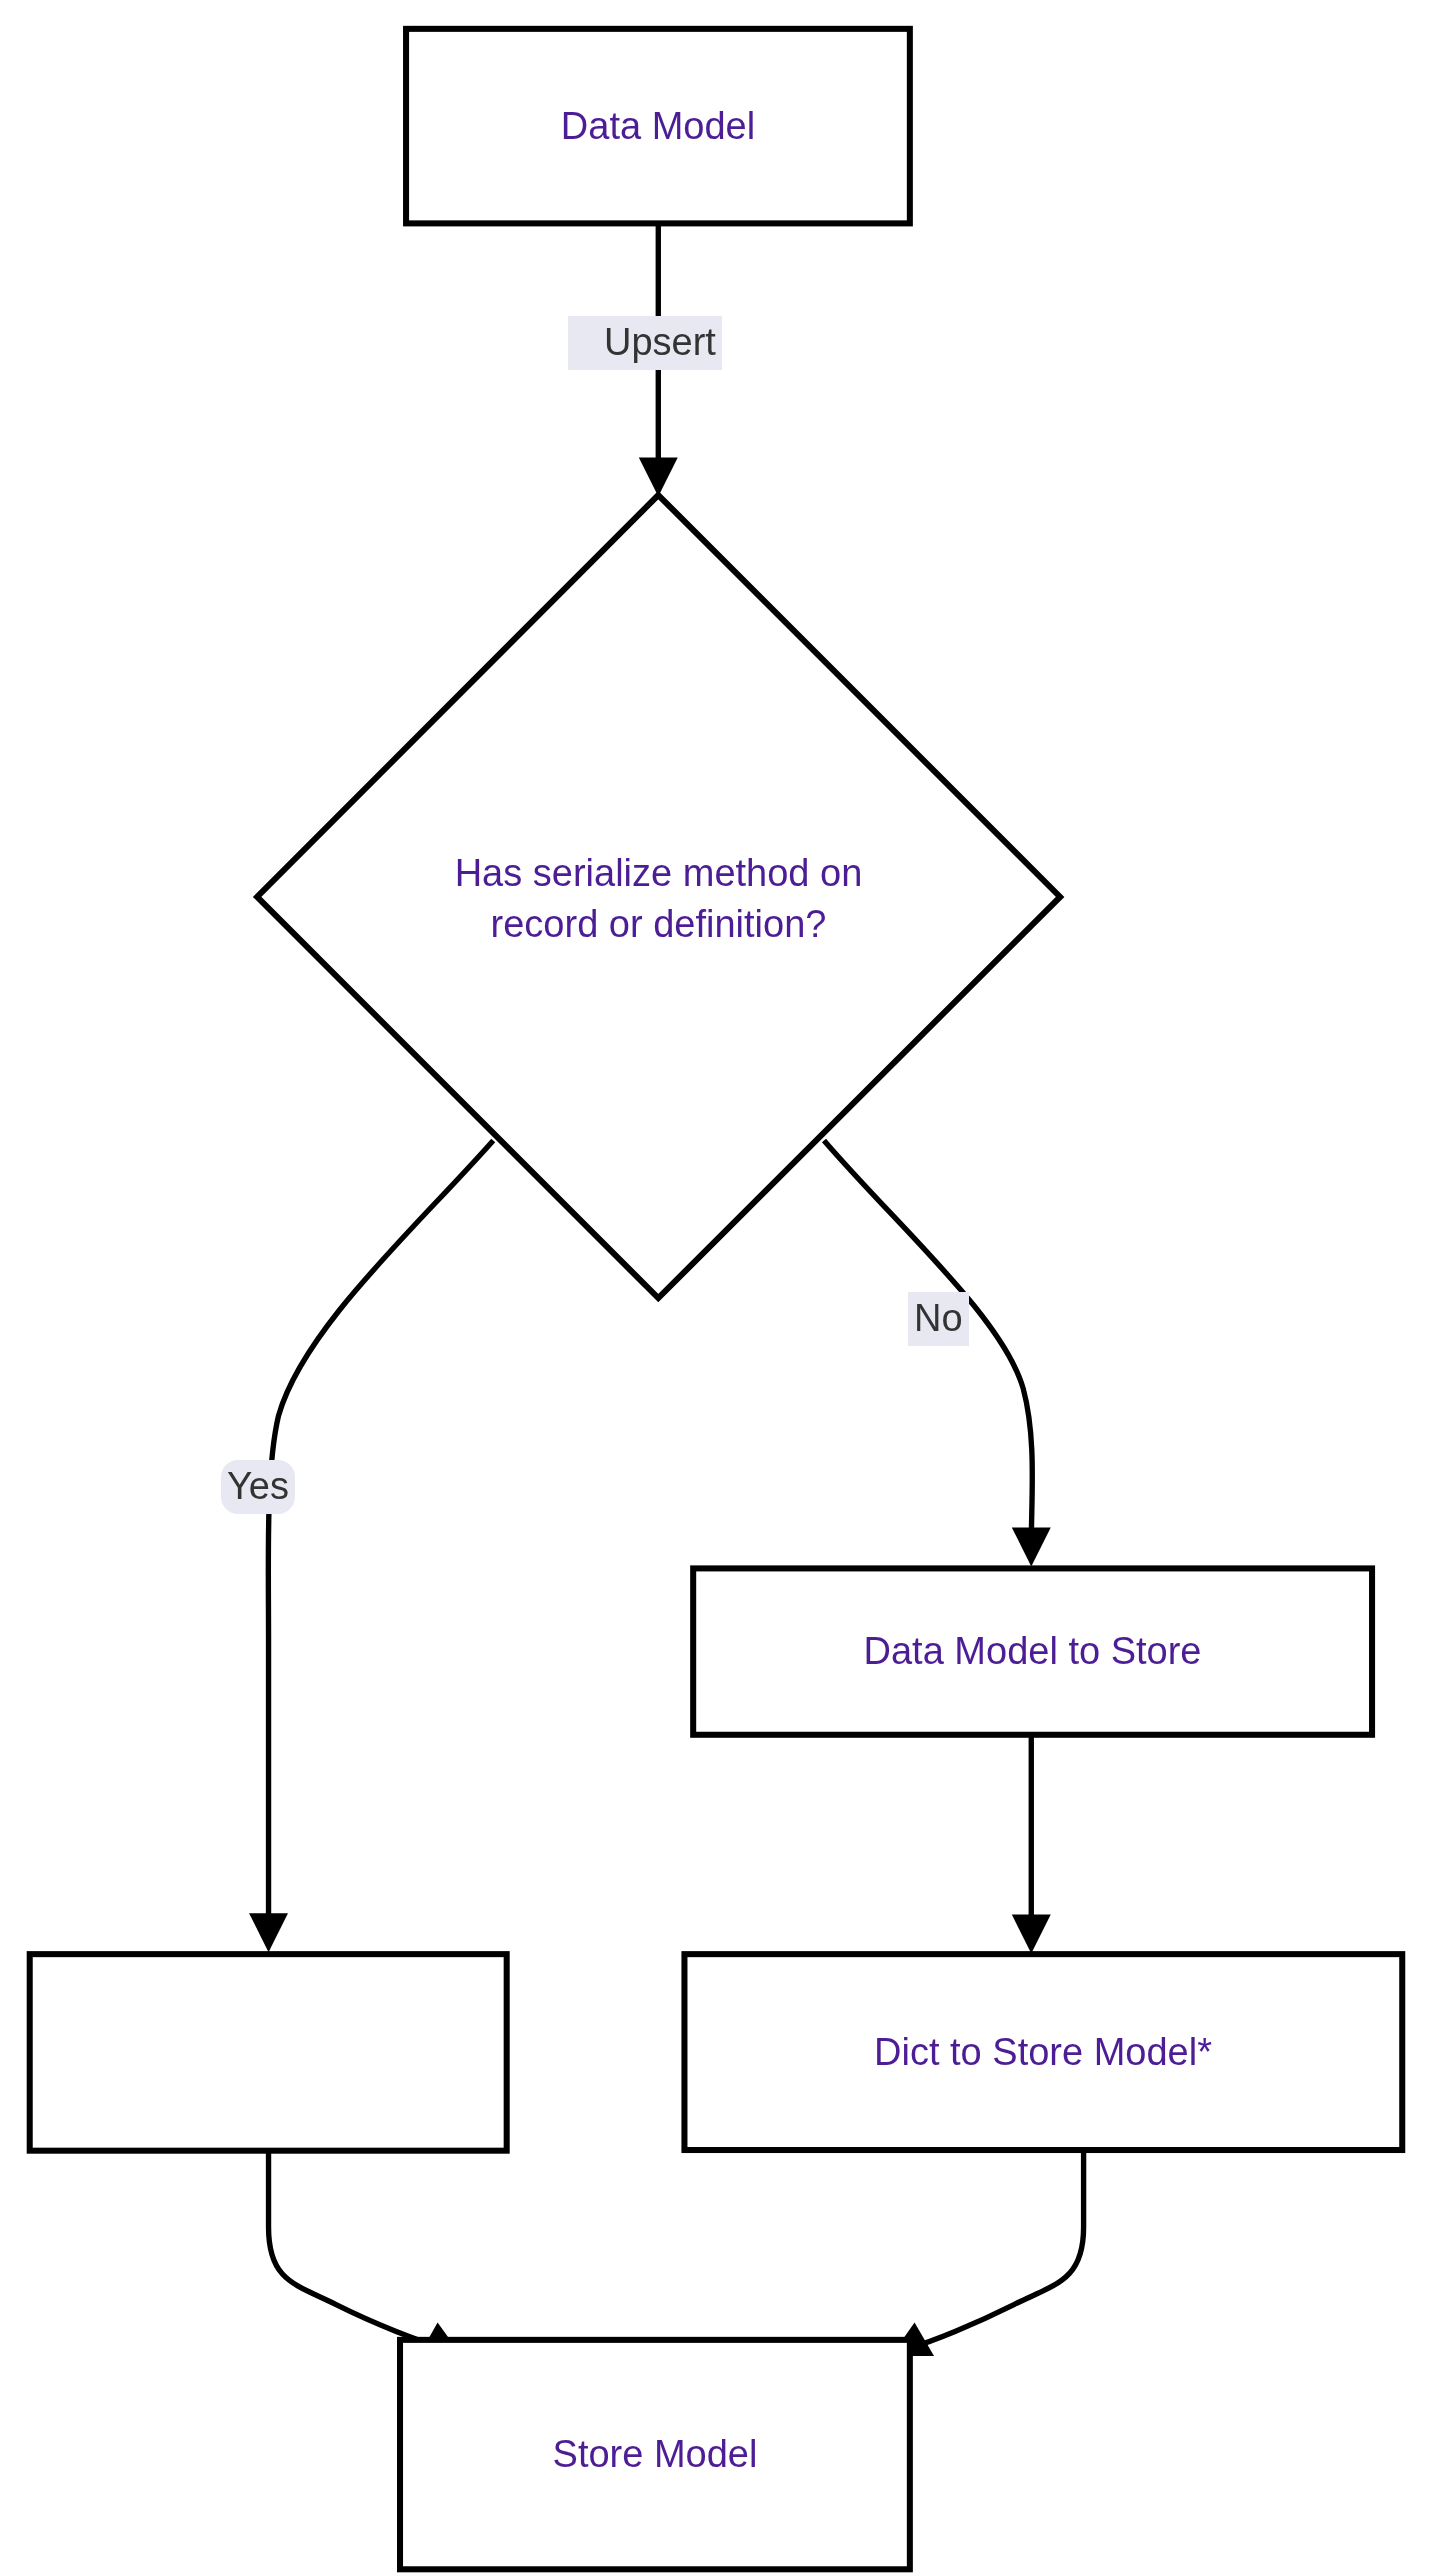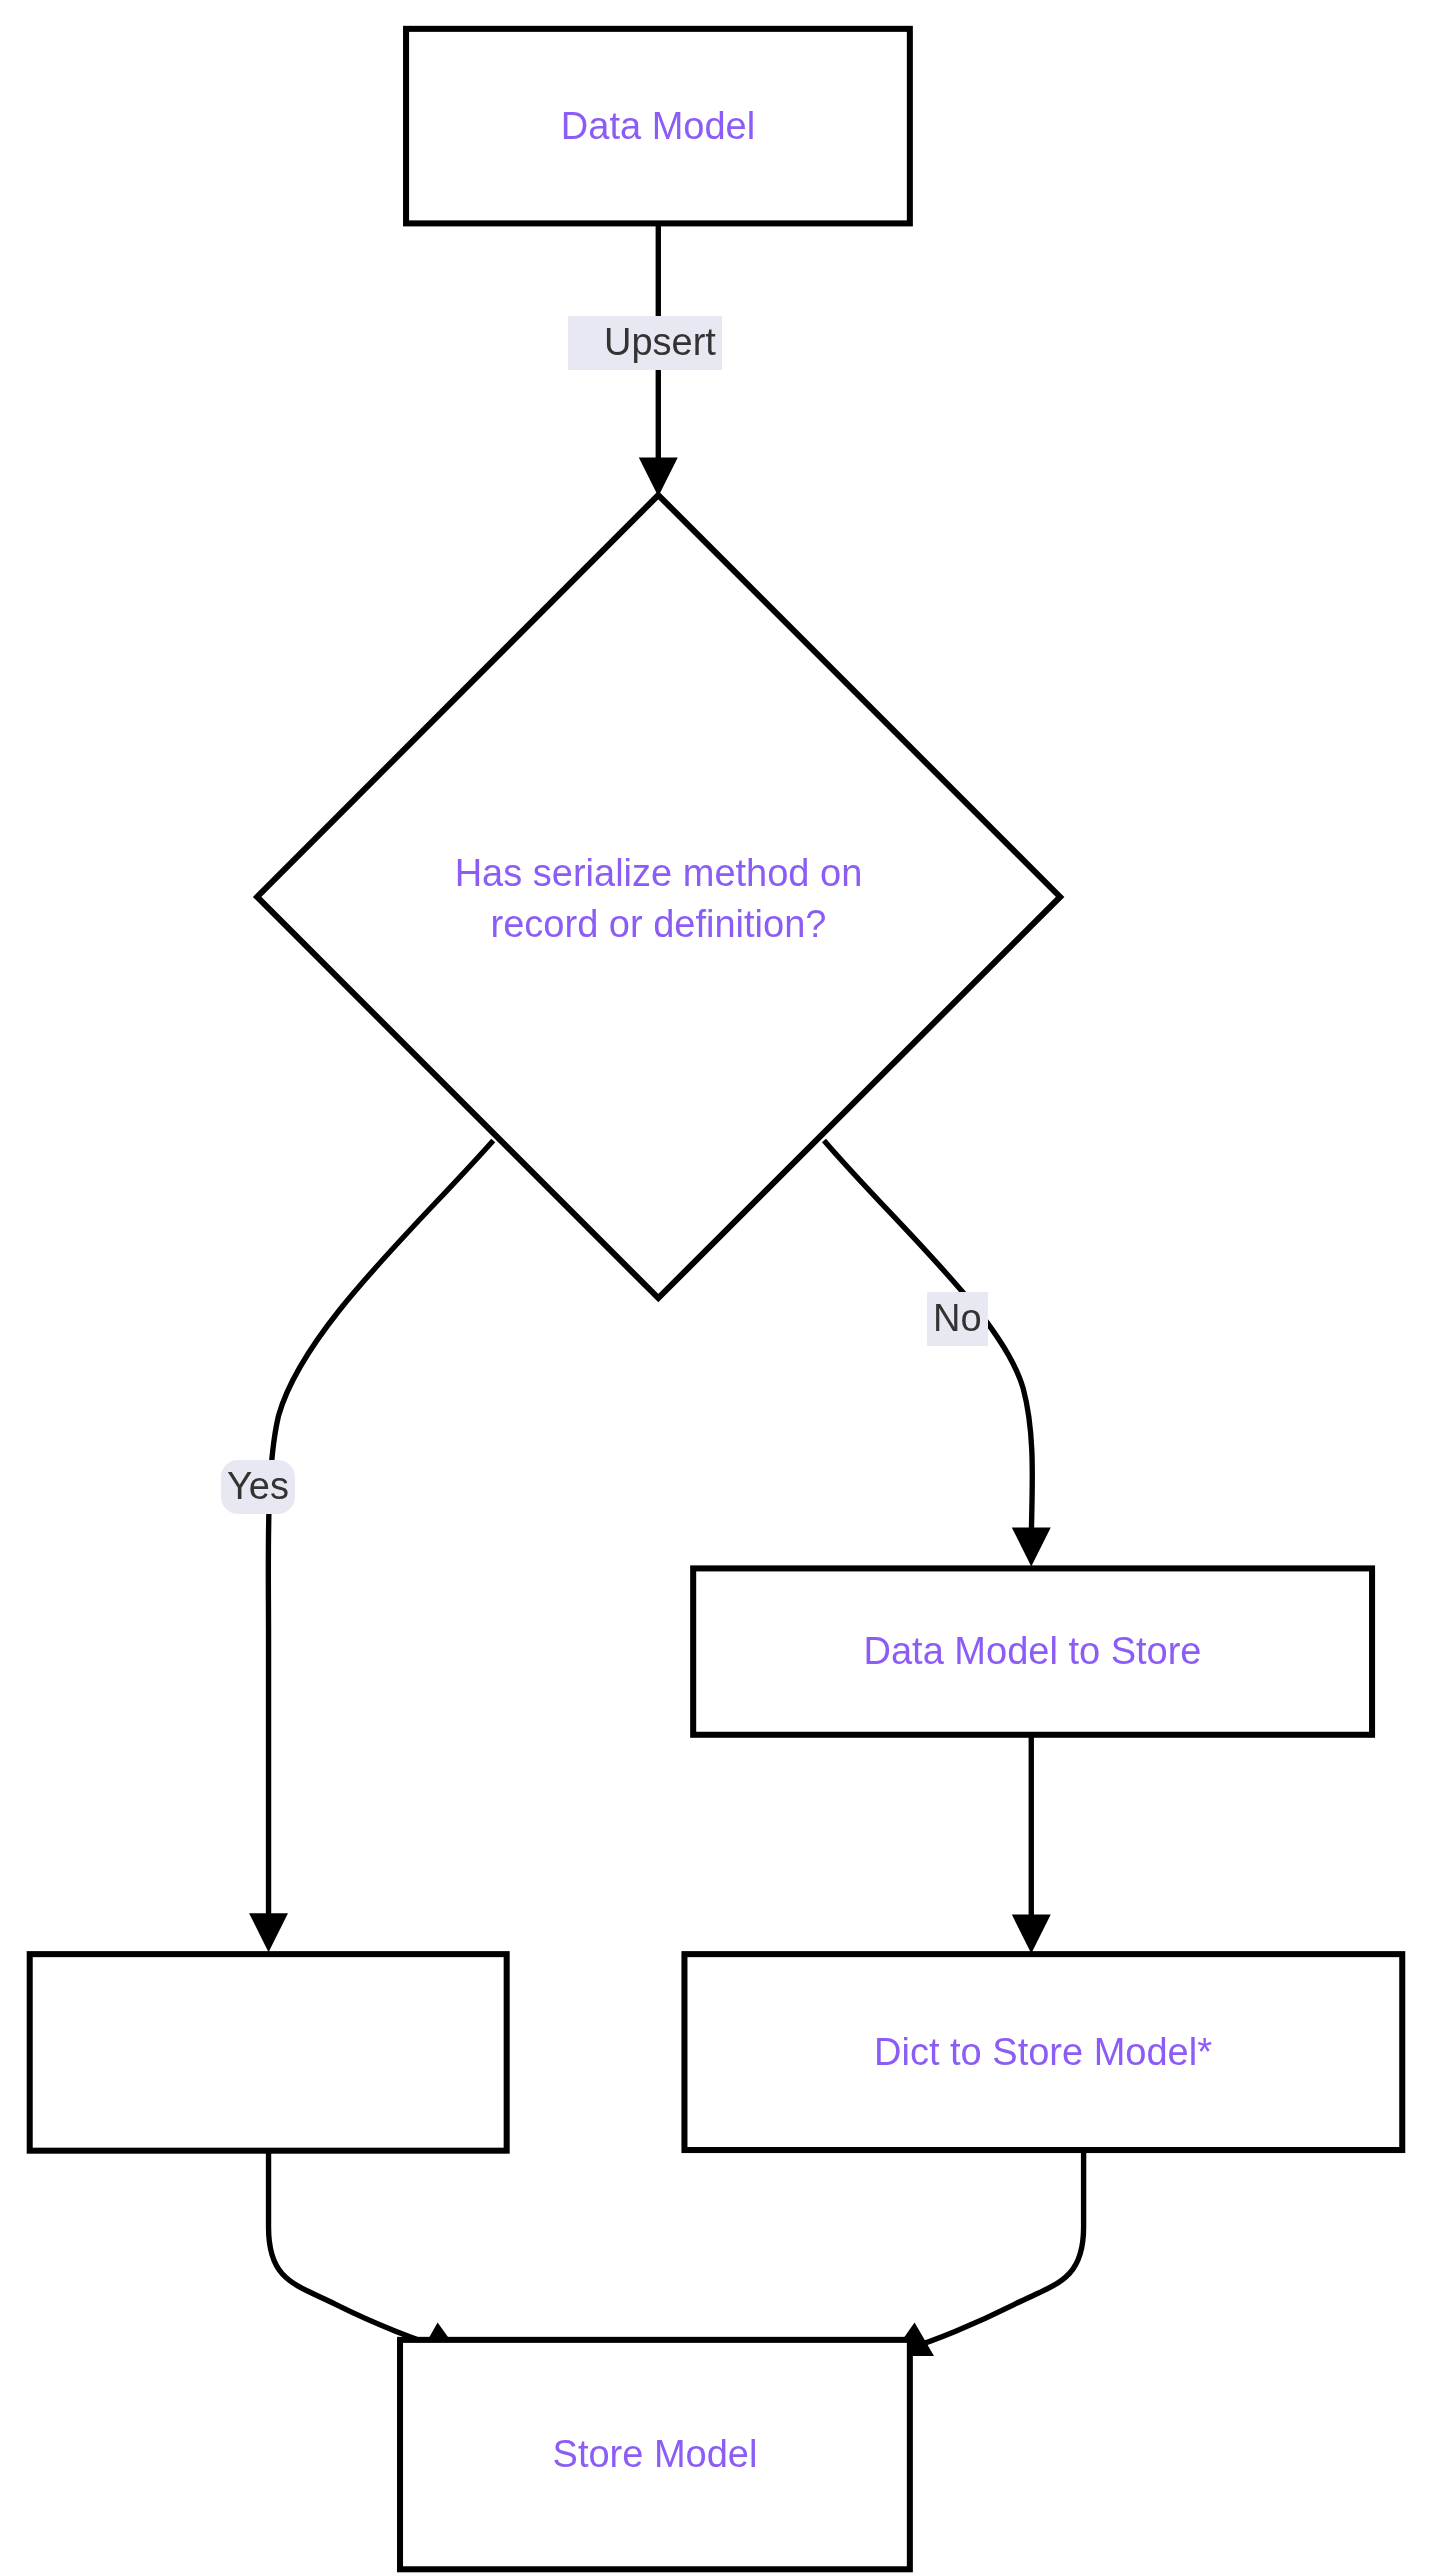--- a/index.html
+++ b/index.html
@@ -40,21 +40,21 @@
     stroke: #000000;
     stroke-width: 8;
   }
   .arrow-head {
     fill: #000000;
     stroke: none;
   }
   .node-label {
     position: absolute;
     text-align: center;
-    color: #8b5cf6;
+    color: #4c1d95;
     font-family: "Liberation Sans", sans-serif;
     font-size: 38px;
     line-height: 1.32;
     white-space: pre-line;
     display: flex;
     align-items: center;
     justify-content: center;
     pointer-events: none;
   }
   .edge-label {
@@ -126,18 +126,18 @@
 
   <div class="node-label" style="left:693px; top:1568px; width:679px; height:166px;">Data Model to Store</div>
 
 
   <div class="node-label" style="left:684px; top:1954px; width:718px; height:196px;">Dict to Store Model*</div>
 
   <div class="node-label" style="left:400px; top:2340px; width:510px; height:229px;">Store Model</div>
 
   <div class="edge-label" style="left:568px; top:316px;padding-left:36px;">Upsert</div>
 
-  <div class="edge-label" style="left:927px; top:1292px;">No</div>
+  <div class="edge-label" style="left:908px; top:1292px;">No</div>
 
   <div class="edge-label" style="left:221px; top:1460px;border-radius:17px;">Yes</div>
 
 </div>
 
 
 </body></html>

